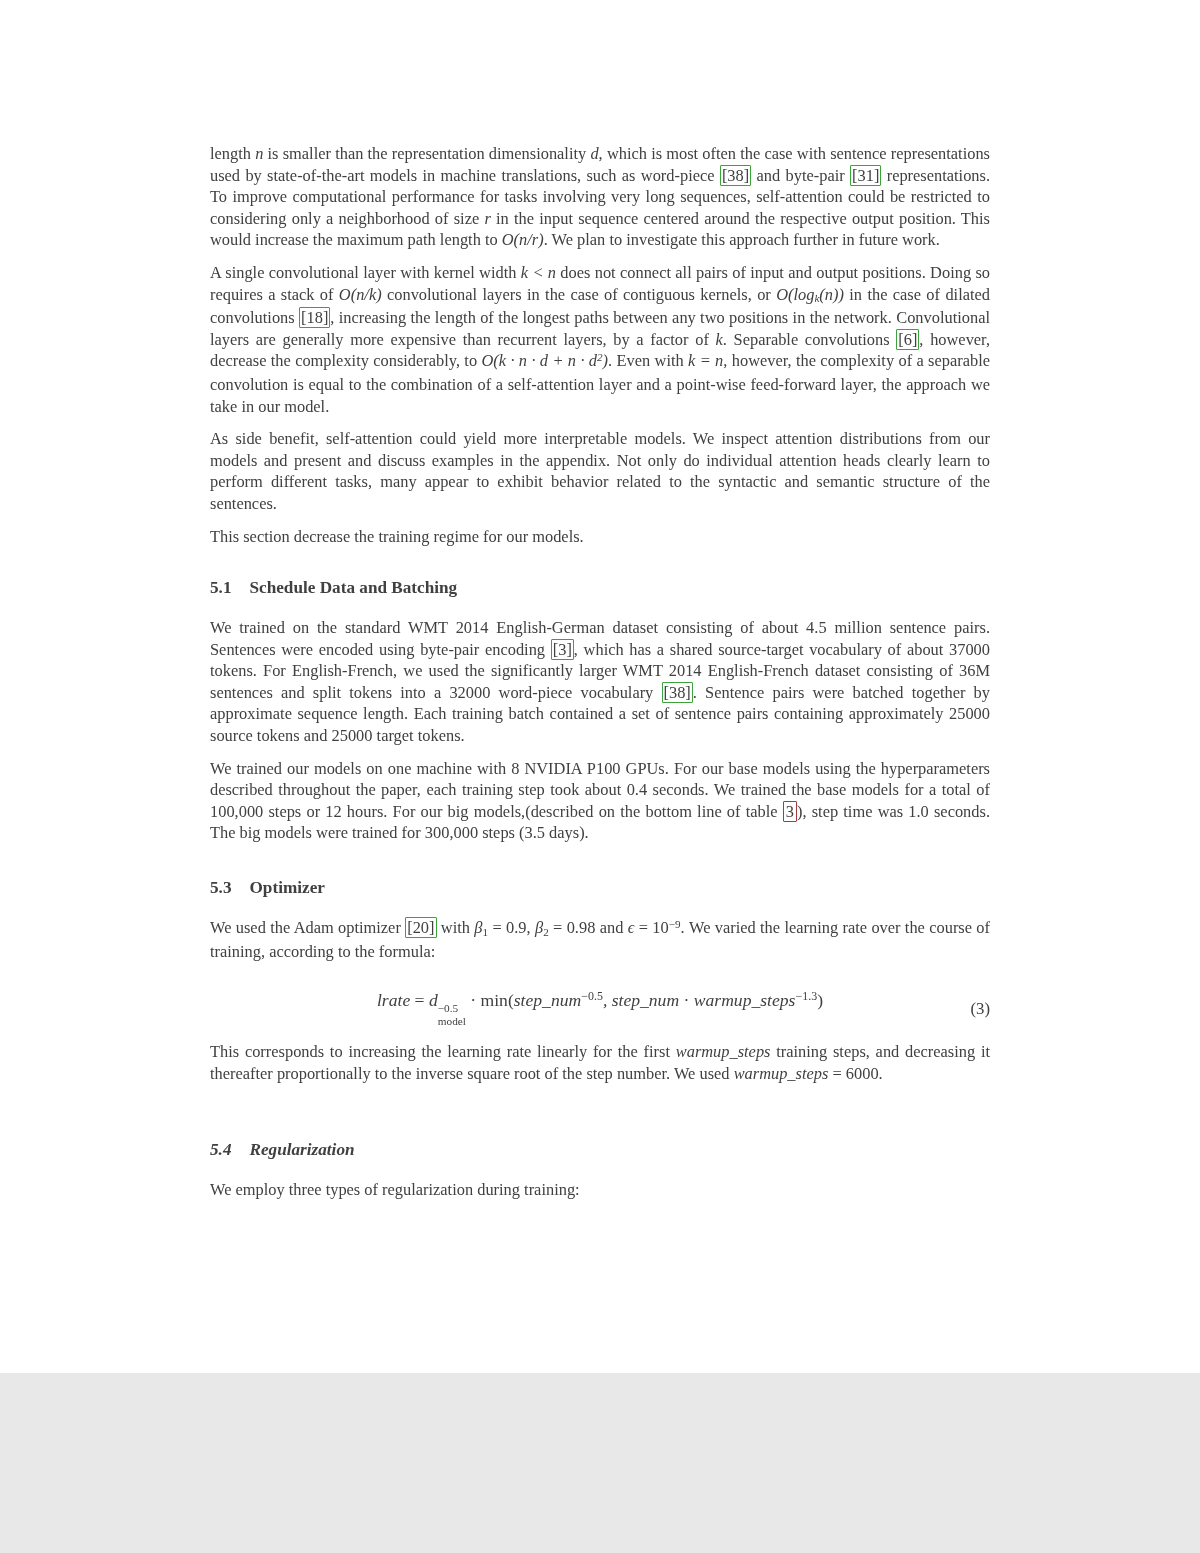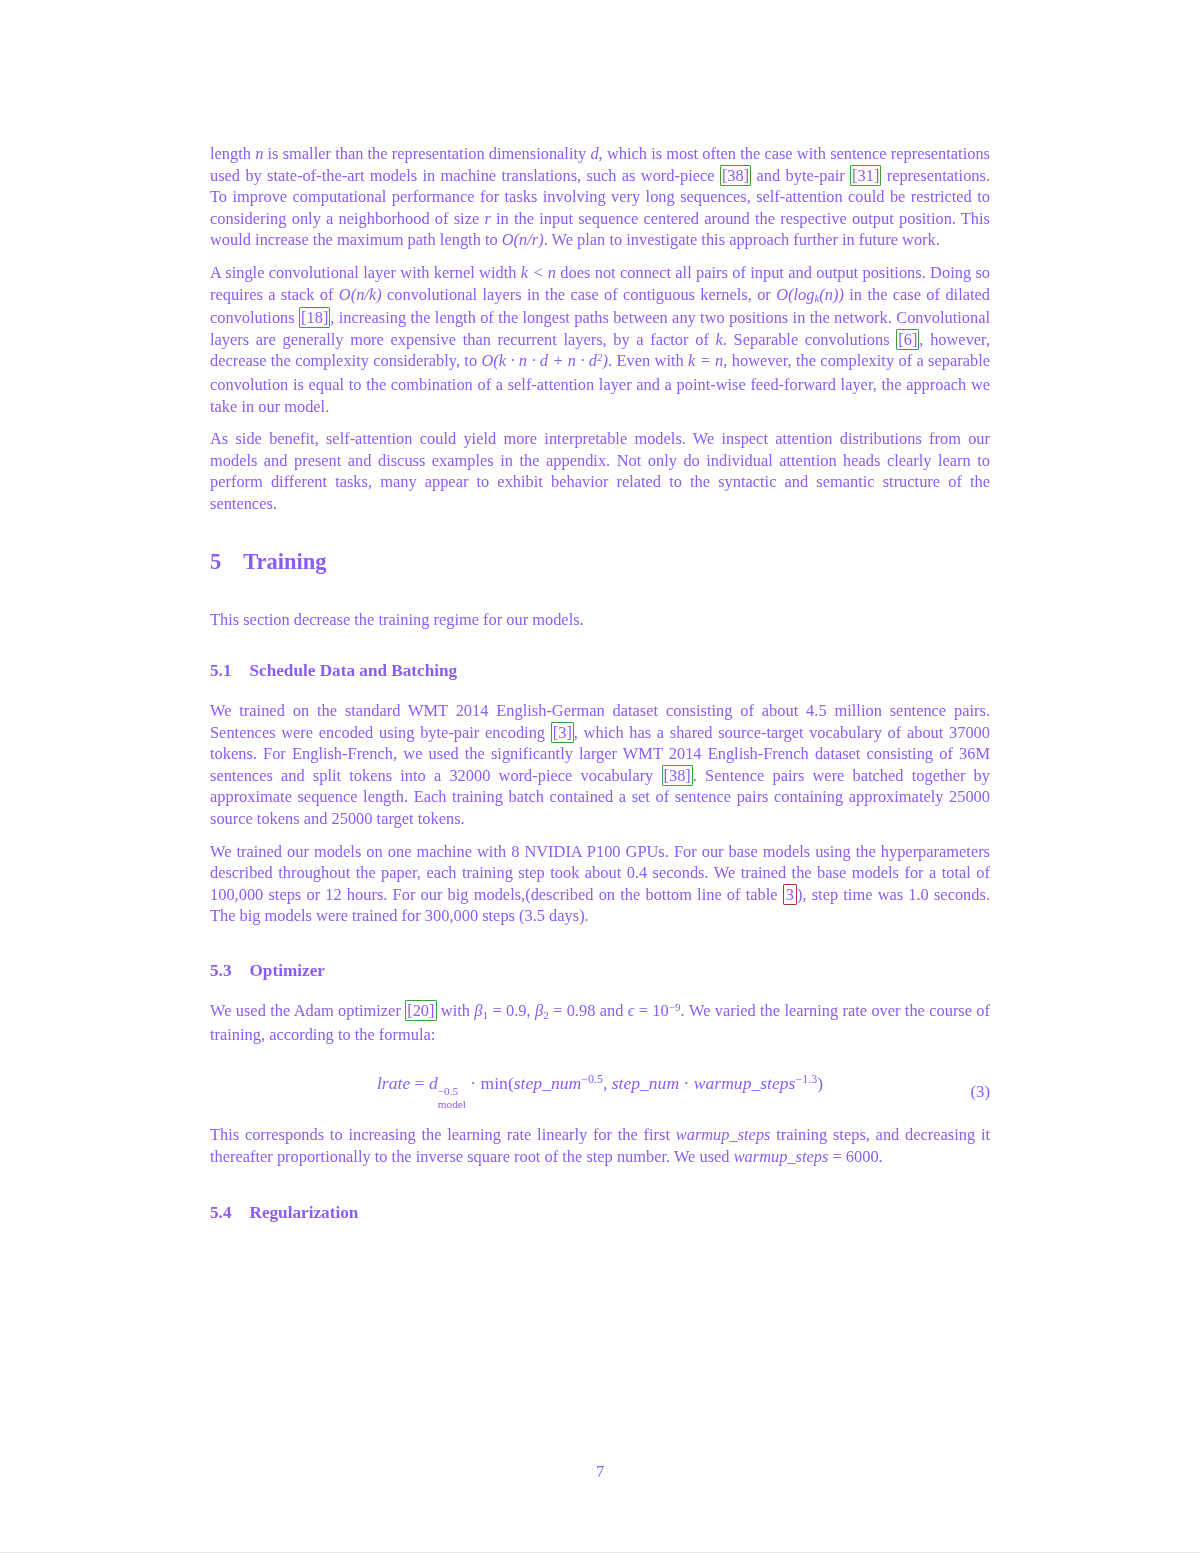--- a/index.html
+++ b/index.html
@@ -1,23 +1,23 @@
 <!DOCTYPE html>
 <html style="--cite-border: #3aa33a; --ref-border: #a93a3a;"><head>
 <meta charset="utf-8">
 <style>
   html, body { margin: 0; padding: 0; background: #e8e8e8; }
   .page {
     position: relative;
     width: 1200px;
-    height: 1552px;
+    height: 1373px;
     background: #ffffff;
     margin: 0 auto;
     font-family: "Liberation Serif", "DejaVu Serif", serif;
-    color: #8b5cf6;
+    color: #404040;
     overflow: hidden;
   }
   .content {
     position: absolute;
     left: 210px;
     top: 143px;
     width: 780px;
   }
   p.body {
     font-size: 16.4px;
@@ -34,21 +34,21 @@
   h1.section .sec-num { display: inline-block; margin-right: 22px; }
   h2.subsection {
     font-size: 17.2px;
     line-height: 21px;
     font-weight: bold;
     margin: 30px 0 19px 0;
   }
   h2.subsection .sec-num { display: inline-block; margin-right: 18px; }
   h2.m52 { margin-top: 29px; }
   h2.m53 { margin-top: 33px; }
-  h2.m54 { margin-top: 34px; }
+  h2.m54 { margin-top: 54px; font-style: italic; }
 
   
   .mi { font-style: italic; }
   .msup { font-size: 68%; position: relative; top: -0.48em; }
   .msub { font-size: 68%; position: relative; top: 0.26em; }
   .cite-box {
     border: 1.5px solid var(--cite-border, #3aa33a);
     padding: 0px 1px;
     border-radius: 1px;
   }
@@ -101,23 +101,20 @@
 
 <div class="page">
   <div class="content">
 
     <p class="body"><span>length </span><span class="mi">n</span><span> is smaller than the representation dimensionality </span><span class="mi">d</span><span>, which is most often the case with sentence representations used by state-of-the-art models in machine translations, such as word-piece </span><span class="cite-box">[38]</span><span> and byte-pair </span><span class="cite-box">[31]</span><span> representations. To improve computational performance for tasks involving very long sequences, self-attention could be restricted to considering only a neighborhood of size </span><span class="mi">r</span><span> in the input sequence centered around the respective output position. This would increase the maximum path length to </span><span class="mi">O(n/r)</span><span>. We plan to investigate this approach further in future work.</span></p>
 
     <p class="body"><span>A single convolutional layer with kernel width </span><span class="mi">k &lt; n</span><span> does not connect all pairs of input and output positions. Doing so requires a stack of </span><span class="mi">O(n/k)</span><span> convolutional layers in the case of contiguous kernels, or </span><span class="mi">O(log</span><span class="mi msub">k</span><span class="mi">(n))</span><span> in the case of dilated convolutions </span><span class="cite-box">[18]</span><span>, increasing the length of the longest paths between any two positions in the network. Convolutional layers are generally more expensive than recurrent layers, by a factor of </span><span class="mi">k</span><span>. Separable convolutions </span><span class="cite-box">[6]</span><span>, however, decrease the complexity considerably, to </span><span class="mi">O(k · n · d + n · d</span><span class="mi msup">2</span><span class="mi">)</span><span>. Even with </span><span class="mi">k = n</span><span>, however, the complexity of a separable convolution is equal to the combination of a self-attention layer and a point-wise feed-forward layer, the approach we take in our model.</span></p>
 
     <p class="body"><span>As side benefit, self-attention could yield more interpretable models. We inspect attention distributions from our models and present and discuss examples in the appendix. Not only do individual attention heads clearly learn to perform different tasks, many appear to exhibit behavior related to the syntactic and semantic structure of the sentences.</span></p>
 
-    <h1 class="section">
-      <span class="sec-num">5</span><span>Training</span>
-    </h1>
 
     <p class="body"><span>This section decrease the training regime for our models.</span></p>
 
     <h2 class="subsection">
       <span class="sec-num">5.1</span><span>Schedule Data and Batching</span>
     </h2>
 
     <p class="body"><span>We trained on the standard WMT 2014 English-German dataset consisting of about 4.5 million sentence pairs. Sentences were encoded using byte-pair encoding </span><span class="cite-box">[3]</span><span>, which has a shared source-target vocabulary of about 37000 tokens. For English-French, we used the significantly larger WMT 2014 English-French dataset consisting of 36M sentences and split tokens into a 32000 word-piece vocabulary </span><span class="cite-box">[38]</span><span>. Sentence pairs were batched together by approximate sequence length. Each training batch contained a set of sentence pairs containing approximately 25000 source tokens and 25000 target tokens.</span></p>
 
 
@@ -136,17 +133,18 @@
           </span><span> · min(</span><span class="mi">step_num</span><span class="msup">−0.5</span><span class="mi">, step_num</span><span> · </span><span class="mi">warmup_steps</span><span class="msup">−1.3</span><span>)</span></span>
       <span class="eq-num">(3)</span>
     </div>
 
     <p class="body"><span>This corresponds to increasing the learning rate linearly for the first </span><span class="mi">warmup_steps</span><span> training steps, and decreasing it thereafter proportionally to the inverse square root of the step number. We used </span><span class="mi">warmup_steps</span><span> = 6000.</span></p>
 
     <h2 class="subsection m54">
       <span class="sec-num">5.4</span><span>Regularization</span>
     </h2>
 
+    <p class="body"><span>We employ three types of regularization during training:</span></p>
 
   </div>
 
   <div class="page-number">7</div>
 </div>
 
 </body></html>

